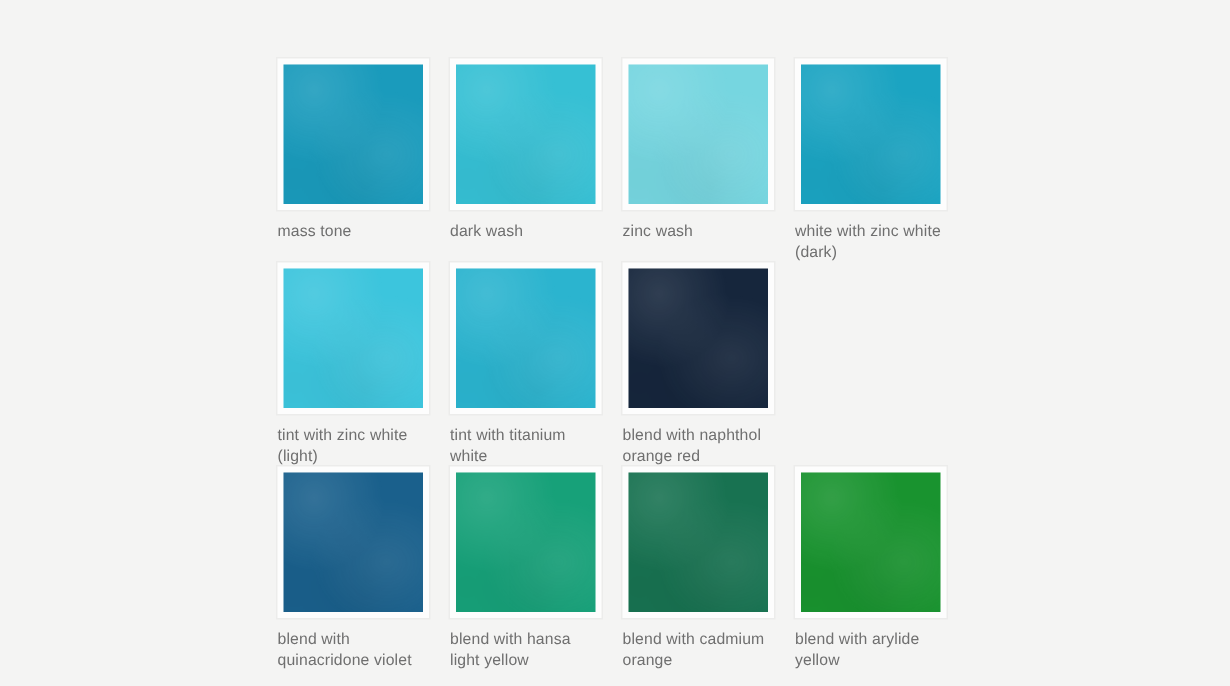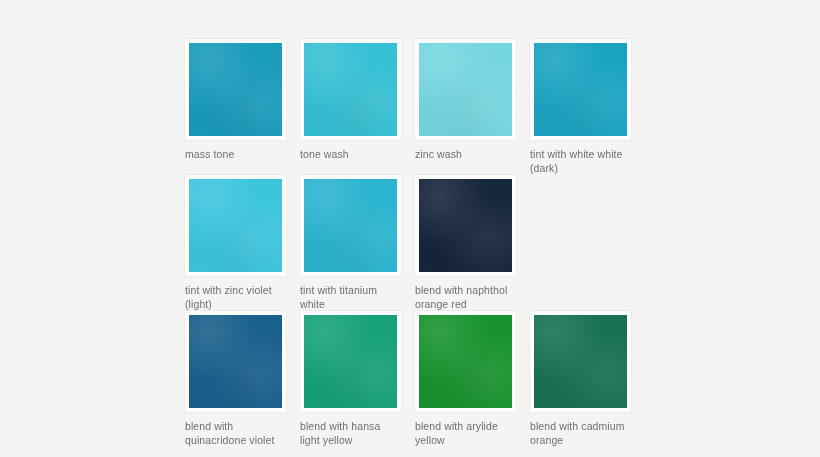--- a/index.html
+++ b/index.html
@@ -76,47 +76,47 @@
           </div>
         </div>
         <div class="swatch-label">mass tone</div>
       </div>
       <div class="swatch-cell">
         <div class="swatch-frame">
           <div class="swatch-chip" style="background: rgb(54, 192, 212);">
             <div class="grain"></div>
           </div>
         </div>
-        <div class="swatch-label">tone wash</div>
+        <div class="swatch-label">dark wash</div>
       </div>
       <div class="swatch-cell">
         <div class="swatch-frame">
           <div class="swatch-chip" style="background: rgb(118, 214, 224);">
             <div class="grain"></div>
           </div>
         </div>
         <div class="swatch-label">zinc wash</div>
       </div>
       <div class="swatch-cell">
         <div class="swatch-frame">
           <div class="swatch-chip" style="background: rgb(27, 164, 194);">
             <div class="grain"></div>
           </div>
         </div>
-        <div class="swatch-label">tint with white white (dark)</div>
+        <div class="swatch-label">white with zinc white (dark)</div>
       </div>
     </div>
     <div class="swatch-row row-2">
       <div class="swatch-cell">
         <div class="swatch-frame">
           <div class="swatch-chip" style="background: rgb(60, 197, 221);">
             <div class="grain"></div>
           </div>
         </div>
-        <div class="swatch-label">tint with zinc violet (light)</div>
+        <div class="swatch-label">tint with zinc white (light)</div>
       </div>
       <div class="swatch-cell">
         <div class="swatch-frame">
           <div class="swatch-chip" style="background: rgb(43, 180, 207);">
             <div class="grain"></div>
           </div>
         </div>
         <div class="swatch-label">tint with titanium white</div>
       </div>
       <div class="swatch-cell">
@@ -140,28 +140,28 @@
       <div class="swatch-cell">
         <div class="swatch-frame">
           <div class="swatch-chip" style="background: rgb(23, 161, 121);">
             <div class="grain"></div>
           </div>
         </div>
         <div class="swatch-label">blend with hansa light yellow</div>
       </div>
       <div class="swatch-cell">
         <div class="swatch-frame">
+          <div class="swatch-chip" style="background: rgb(24, 114, 81);">
+            <div class="grain"></div>
+          </div>
+        </div>
+        <div class="swatch-label">blend with cadmium orange</div>
+      </div>
+      <div class="swatch-cell">
+        <div class="swatch-frame">
           <div class="swatch-chip" style="background: rgb(25, 147, 47);">
             <div class="grain"></div>
           </div>
         </div>
         <div class="swatch-label">blend with arylide yellow</div>
       </div>
-      <div class="swatch-cell">
-        <div class="swatch-frame">
-          <div class="swatch-chip" style="background: rgb(24, 114, 81);">
-            <div class="grain"></div>
-          </div>
-        </div>
-        <div class="swatch-label">blend with cadmium orange</div>
-      </div>
     </div>
   </div>
 
 </body></html>

